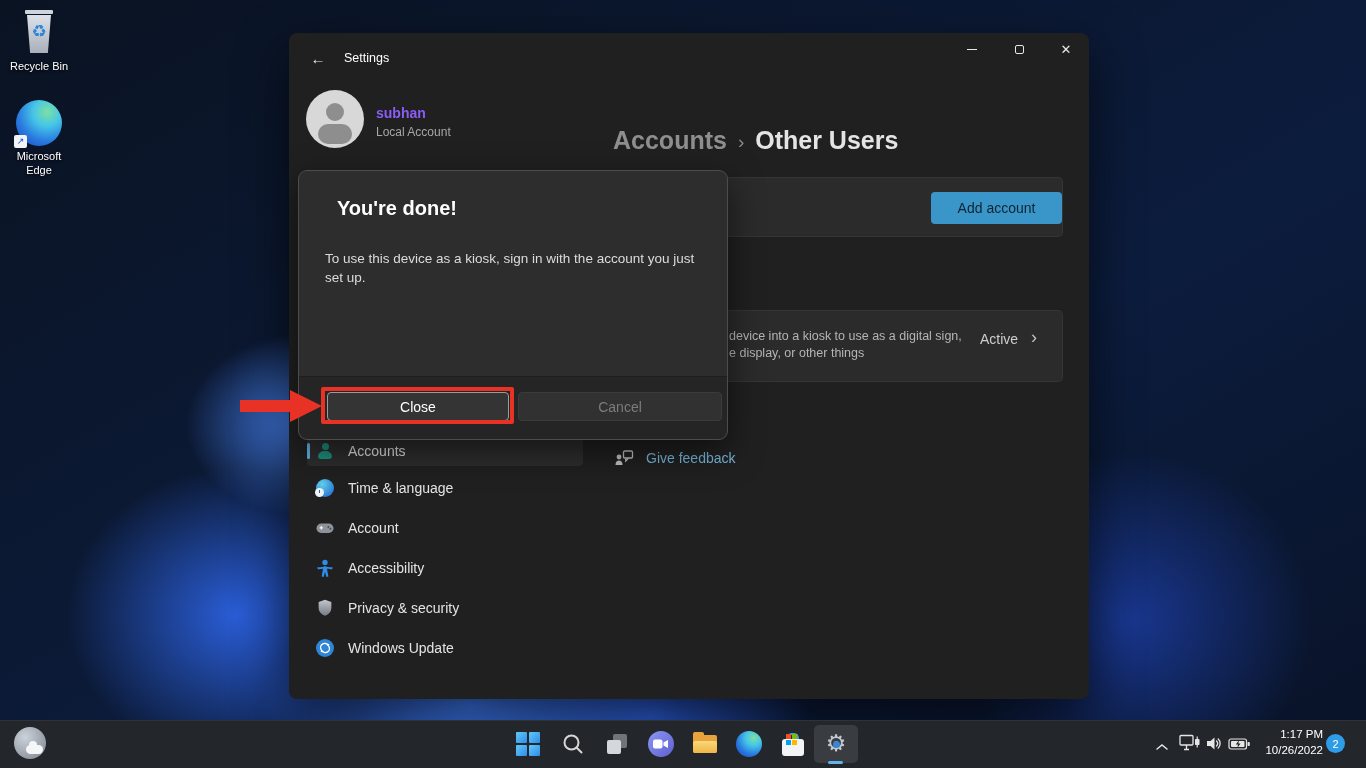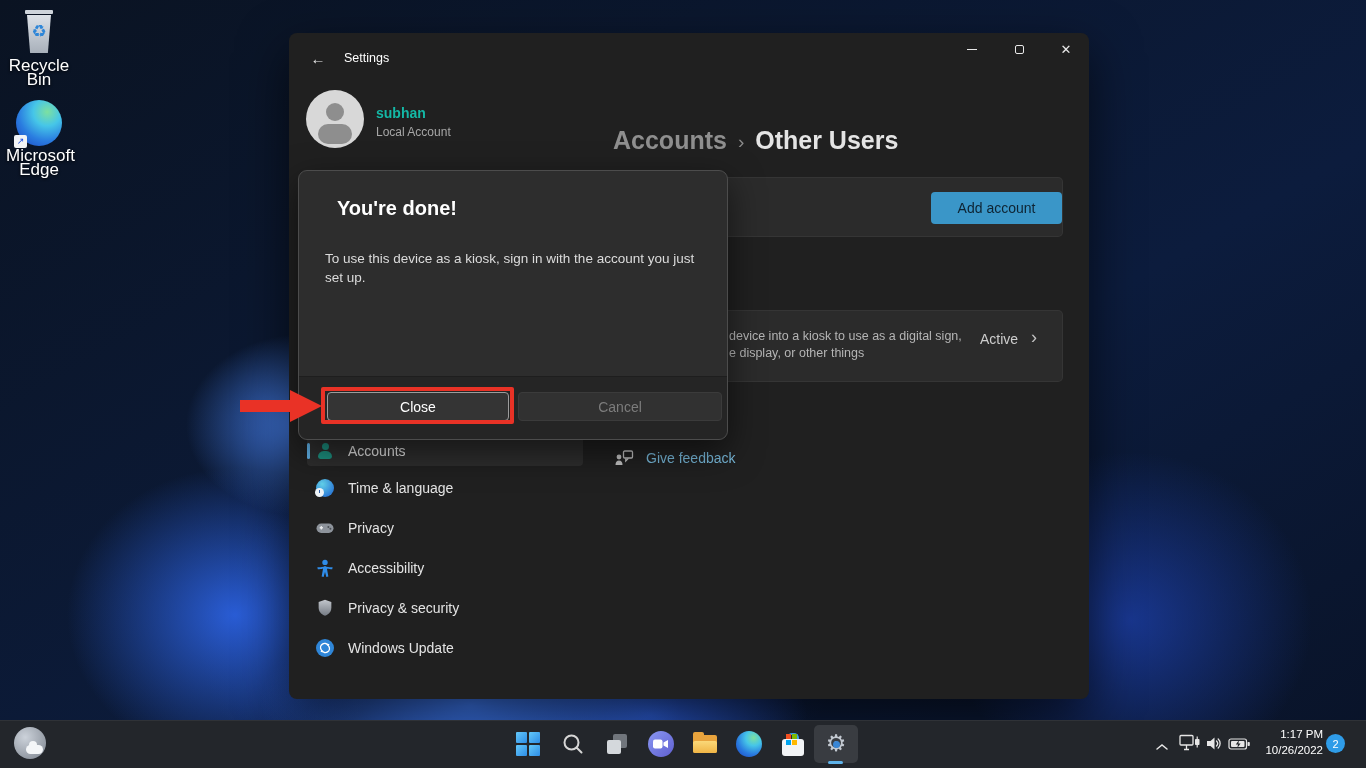--- a/index.html
+++ b/index.html
@@ -12,21 +12,21 @@
       radial-gradient(240px 210px at 235px 615px, rgba(45,100,230,.9), rgba(45,100,230,0) 70%),
       radial-gradient(300px 150px at 470px 705px, rgba(62,122,242,.95), rgba(62,122,242,0) 70%),
       radial-gradient(210px 95px at 650px 715px, rgba(45,95,222,.85), rgba(45,95,222,0) 75%),
       radial-gradient(260px 240px at 1130px 620px, rgba(28,62,165,.8), rgba(28,62,165,0) 70%),
       radial-gradient(430px 270px at 520px 640px, rgba(36,82,212,.4), rgba(36,82,212,0) 75%),
       linear-gradient(150deg,#0a1322 0%,#0c1c3d 60%,#091328 100%);
   }
 
   
   .desk-icon{position:absolute;width:66px;text-align:center;cursor:default;}
-  .desk-label{display:block;margin-top:3px;font-size:17px;color:#fff;text-shadow:0 1px 3px rgba(0,0,0,.9);line-height:14px;}
+  .desk-label{display:block;margin-top:3px;font-size:11px;color:#fff;text-shadow:0 1px 3px rgba(0,0,0,.9);line-height:14px;}
   .bin-wrap{position:relative;width:34px;height:48px;margin:0 auto;}
   .bin-lid{position:absolute;left:3px;top:2px;width:28px;height:4px;background:#ced4db;border-radius:1px;}
   .bin-body{position:absolute;left:5px;top:7px;width:24px;height:38px;background:linear-gradient(180deg,#dde2e8,#a8b0ba);clip-path:polygon(0 0,100% 0,87% 100%,13% 100%);}
   .bin-glyph{position:absolute;left:0;right:0;top:13px;font-size:17px;color:#2e86d8;}
   .edge-ball{position:relative;width:46px;height:46px;margin:0 auto;border-radius:50%;
     background:radial-gradient(circle at 68% 26%,#7de0a0 0%,#46c6e8 30%,#2a7de0 62%,#1b3fc0 100%);}
   .shortcut-badge{position:absolute;left:-2px;bottom:-2px;width:13px;height:13px;background:#f2f4f6;border-radius:2px;
     font-size:9px;line-height:13px;color:#1b4de0;text-align:center;}
 
   
@@ -35,21 +35,21 @@
   .back-btn{position:absolute;left:14px;top:13px;width:30px;height:26px;color:#e6e6e6;font-size:15px;text-align:center;line-height:26px;border-radius:4px;}
   .win-title{position:absolute;left:55px;top:18px;font-size:12.5px;color:#ffffff;}
   .ctl{position:absolute;top:0;width:46px;height:33px;display:flex;align-items:center;justify-content:center;color:#e8e8e8;}
   .ctl-min{left:660px;} .ctl-max{left:707px;} .ctl-close{left:754px;font-size:13px;}
   .min-bar{width:10px;height:1.5px;background:#e8e8e8;}
   .max-box{width:9px;height:9px;border:1.2px solid #e8e8e8;border-radius:2px;}
 
   .avatar{position:absolute;left:17px;top:57px;width:58px;height:58px;border-radius:50%;background:#d8d8d8;overflow:hidden;}
   .avatar .head{position:absolute;left:20px;top:13px;width:18px;height:18px;border-radius:50%;background:#8e8e8e;}
   .avatar .bod{position:absolute;left:12px;top:34px;width:34px;height:20px;border-radius:10px;background:#8e8e8e;}
-  .user-name{position:absolute;left:87px;top:72px;font-size:14px;font-weight:700;color:#14b8a6;}
+  .user-name{position:absolute;left:87px;top:72px;font-size:14px;font-weight:700;color:#8b5cf6;}
   .user-type{position:absolute;left:87px;top:92px;font-size:12px;color:#a6a6a6;}
 
   .breadcrumb{position:absolute;left:324px;top:93px;display:flex;align-items:center;gap:11px;}
   .bc-parent{font-size:25px;font-weight:600;color:#8f8f8f;}
   .bc-sep{font-size:19px;color:#8a8a8a;padding-top:2px;}
   .bc-cur{font-size:25px;font-weight:600;color:#e4e4e4;}
   .sec-head{position:absolute;left:327px;top:139px;font-size:14px;font-weight:700;color:#eaeaea;}
 
   .card{position:absolute;left:311px;width:463px;background:#2b2b2b;border:1px solid rgba(255,255,255,.05);border-radius:5px;}
   .card1{top:144px;height:60px;}
@@ -199,21 +199,21 @@
     <div class="side-item" style="top:480px;">
       <span class="side-ic">
         <svg width="18" height="18" viewBox="0 0 18 18">
           <rect x="0.5" y="4.5" width="17" height="9.5" rx="4.7" fill="#8d939b"></rect>
           <rect x="3.6" y="8" width="3.4" height="1.4" rx="0.5" fill="#e8eaec"></rect>
           <rect x="4.6" y="7" width="1.4" height="3.4" rx="0.5" fill="#e8eaec"></rect>
           <circle cx="12.4" cy="7.9" r="1" fill="#4a4f55"></circle>
           <circle cx="14.4" cy="9.7" r="1" fill="#4a4f55"></circle>
         </svg>
       </span>
-      <span class="side-label">Privacy</span>
+      <span class="side-label">Account</span>
     </div>
 
     <div class="side-item" style="top:520px;">
       <span class="side-ic">
         <svg width="18" height="18" viewBox="0 0 16 16">
           <circle cx="8" cy="3" r="2.4" fill="#2f8ce8"></circle>
           <path d="M8 6.2 C5.6 7.4 3 7.6 1.2 7.3 L1.6 9 C3.6 9.2 5.4 8.9 6.3 8.5 L5 15.6 L6.8 15.9 L8 11.6 L9.2 15.9 L11 15.6 L9.7 8.5 C10.6 8.9 12.4 9.2 14.4 9 L14.8 7.3 C13 7.6 10.4 7.4 8 6.2 Z" fill="#2f8ce8"></path>
         </svg>
       </span>
       <span class="side-label">Accessibility</span>

